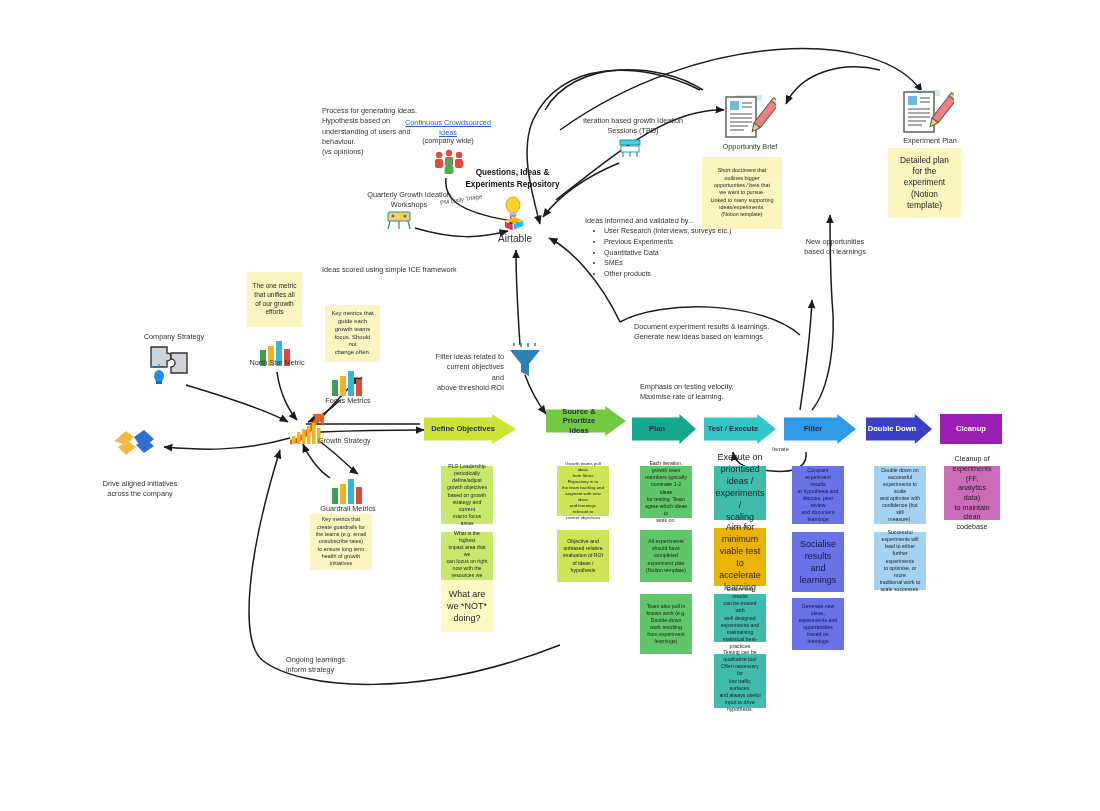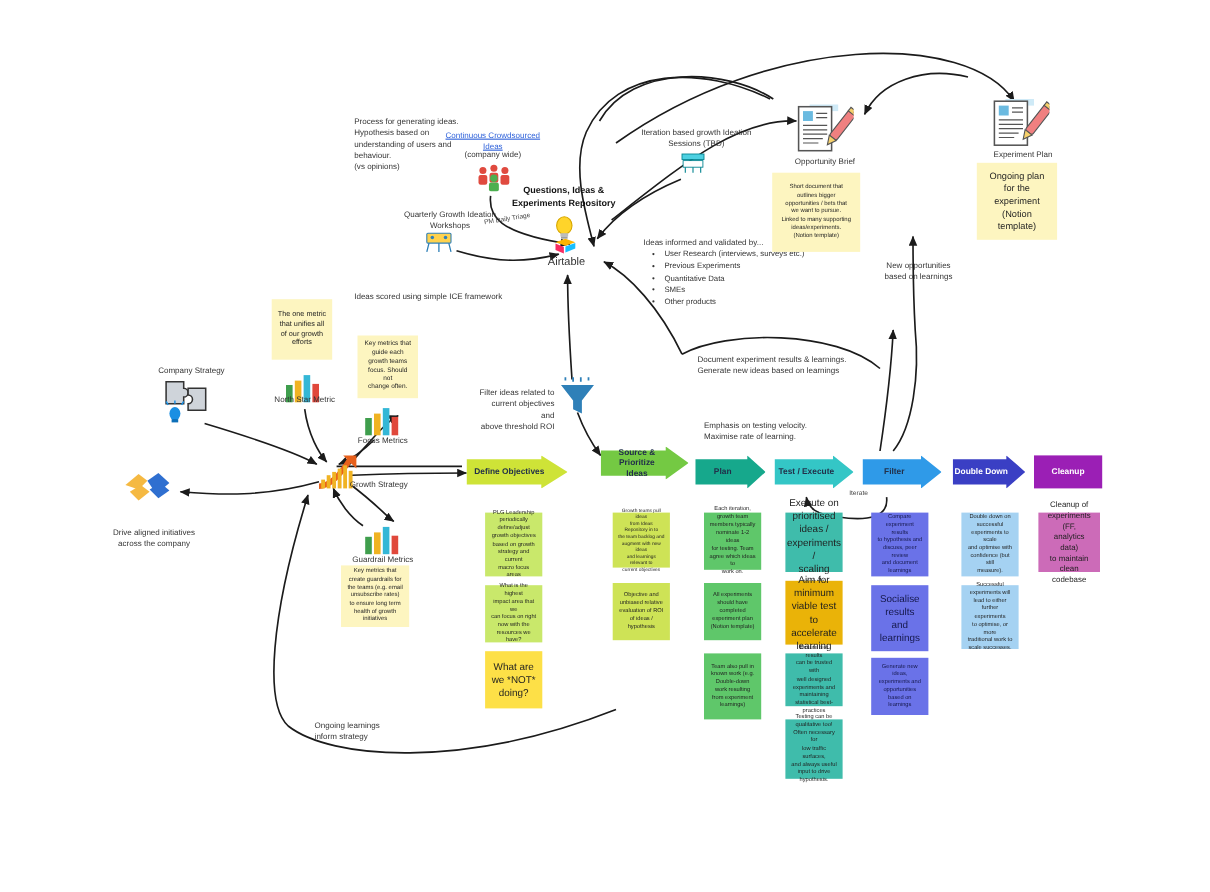--- a/index.html
+++ b/index.html
@@ -203,21 +203,21 @@
         <path d="M20 10 H30 M20 14 H30 M8 21 H30 M8 25 H30 M8 29 H30 M8 33 H26 M8 37 H22"></path>
       </g>
       <g transform="rotate(38 40 26)">
         <rect x="36" y="4" width="8" height="30" rx="2" fill="#f08080" stroke="#555" stroke-width="1"></rect>
         <path d="M36 34 L40 42 L44 34 z" fill="#f6d06b" stroke="#555" stroke-width="1"></path>
         <rect x="36" y="2" width="8" height="4" fill="#f6d06b" stroke="#555" stroke-width="1"></rect>
       </g>
     </svg>
   </div>
   <div class="label" style="left:880px;top:136px;width:100px;">Experiment Plan</div>
-  <div class="note yellow" style="left:888px;top:148px;width:73px;height:70px;font-size:8.4px;">Ongoing plan
+  <div class="note yellow" style="left:888px;top:148px;width:73px;height:70px;font-size:8.4px;">Detailed plan
 for the
 experiment
 (Notion
 template)</div>
 
   <div class="txt c" style="left:790px;top:224px;width:90px;">New opportunities
 based on learnings</div>
 
   <div class="txt" style="left:322px;top:265px;width:200px;">Ideas scored using simple ICE framework</div>
 
@@ -335,21 +335,21 @@
 define/adjust
 growth objectives
 based on growth
 strategy and current
 macro focus areas</div>
       <div class="note" style="left: 441px; top: 532px; width: 52px; height: 52px; background: rgb(201, 232, 107); font-size: 5.2px;">What is the highest
 impact area that we
 can focus on right
 now with the
 resources we have?</div>
-      <div class="note" style="left: 441px; top: 592px; width: 52px; height: 52px; background: #fde047; font-size: 9px;">What are
+      <div class="note" style="left: 441px; top: 580px; width: 52px; height: 52px; background: #fef9c3; font-size: 9px;">What are
 we *NOT*
 doing?</div>
       <div class="chev" style="left: 546px; top: 406px; width: 80px; height: 30px;">
         <div class="body" style="background: rgb(116, 201, 67); clip-path: polygon(0px 12%, 74% 12%, 74% 0px, 100% 50%, 74% 100%, 74% 88%, 0px 88%);"></div>
         <span style="white-space: pre-line;">Source &amp; Prioritize
 Ideas</span>
       </div>
       <div class="note" style="left: 557px; top: 466px; width: 52px; height: 50px; background: rgb(206, 227, 86); font-size: 4.4px;">Growth teams pull ideas
 from Ideas Repository in to
 the team backlog and

